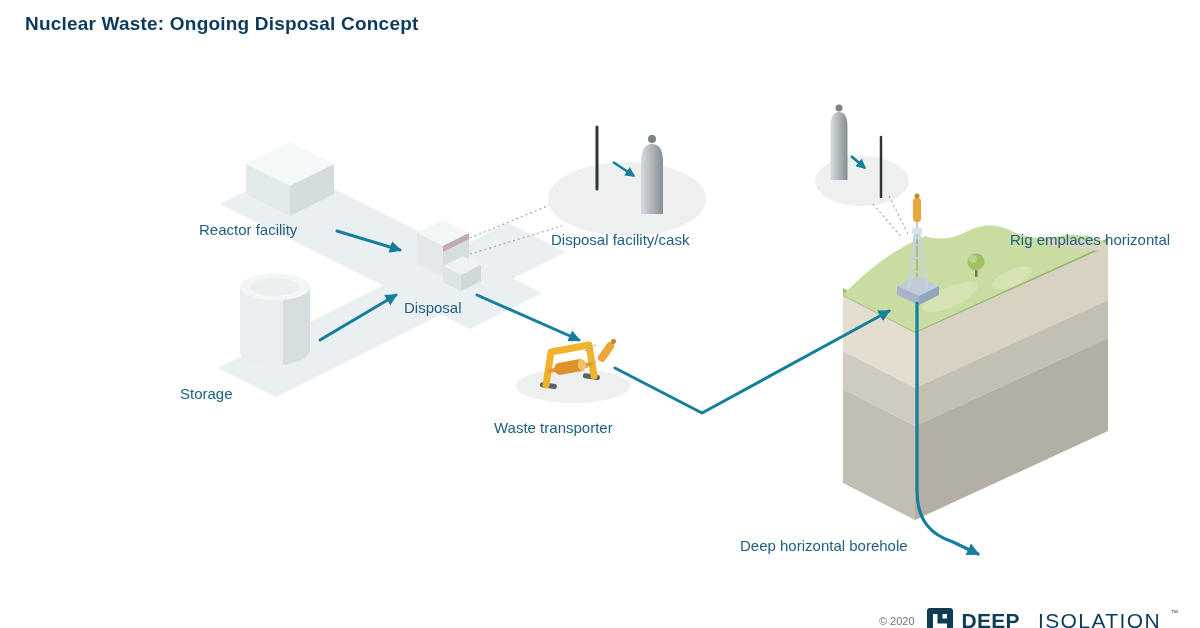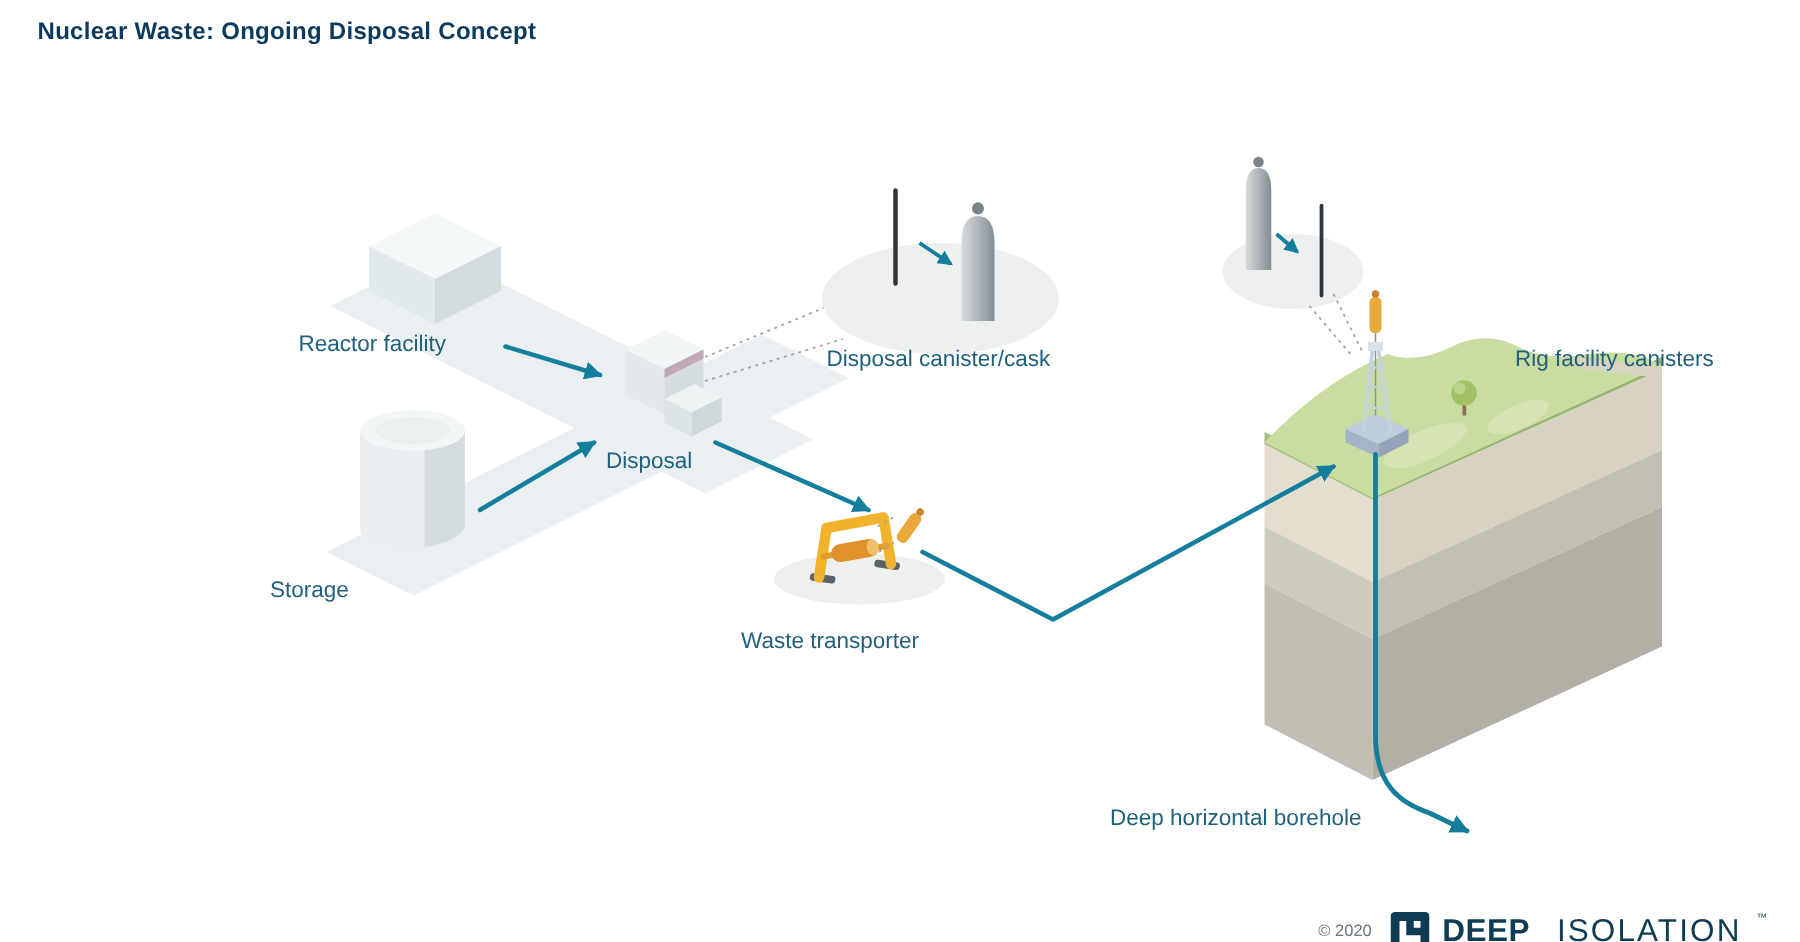--- a/index.html
+++ b/index.html
@@ -3,21 +3,21 @@
 <meta charset="utf-8">
 <style>
   html,body{margin:0;padding:0;}
   body{
     width:1200px;height:628px;background:#ffffff;overflow:hidden;position:relative;
     font-family:"Liberation Sans", sans-serif;
   }
   .stage{position:absolute;inset:0;}
   .title{
     position:absolute;left:25px;top:13px;margin:0;
-    font-size:16px;font-weight:700;color:#0c3a5c;letter-spacing:0.2px;
+    font-size:19px;font-weight:700;color:#0c3a5c;letter-spacing:0.2px;
   }
   svg.diagram{position:absolute;left:0;top:0;}
   .lbl{
     position:absolute;font-size:15px;color:#20607c;white-space:nowrap;
   }
   .footer{
     position:absolute;right:22px;top:608px;display:flex;align-items:center;gap:9px;
   }
   .copyright{font-size:11px;color:#68757b;margin-right:3px;}
   .logo-icon{width:26px;height:26px;display:block;}
@@ -179,23 +179,23 @@
         <line x1="889" y1="196" x2="908" y2="234"></line>
       </g>
     </g>
 
     <path d="M917,303 L917,490 C917,522 932,535 953,542 L978,554" stroke="#147e9c" stroke-width="3.2" fill="none" stroke-linecap="round" marker-end="url(#arrow)"></path>
   </svg>
 
   <div class="lbl" style="left:199px;top:221px">Reactor facility</div>
   <div class="lbl" style="left:180px;top:385px">Storage</div>
   <div class="lbl" style="left:404px;top:299px">Disposal</div>
-  <div class="lbl" style="left:551px;top:231px">Disposal canister/cask</div>
+  <div class="lbl" style="left:551px;top:231px">Disposal facility/cask</div>
   <div class="lbl" style="left:494px;top:419px">Waste transporter</div>
-  <div class="lbl" style="left:1010px;top:231px">Rig facility canisters</div>
+  <div class="lbl" style="left:1010px;top:231px">Rig emplaces horizontal</div>
   <div class="lbl" style="left:740px;top:537px">Deep horizontal borehole</div>
 
   <div class="footer">
     <span class="copyright">© 2020</span>
     <svg class="logo-icon" viewBox="0 0 26 26">
       <rect x="0" y="0" width="26" height="26" rx="3" fill="#0e3c55"></rect>
       <path d="M6,6 h4.5 v9.5 h9.5 v4.5 h-14 Z" fill="#ffffff"></path>
       <rect x="15.5" y="6" width="4.5" height="4.5" fill="#ffffff"></rect>
     </svg>
     <span class="brand">

